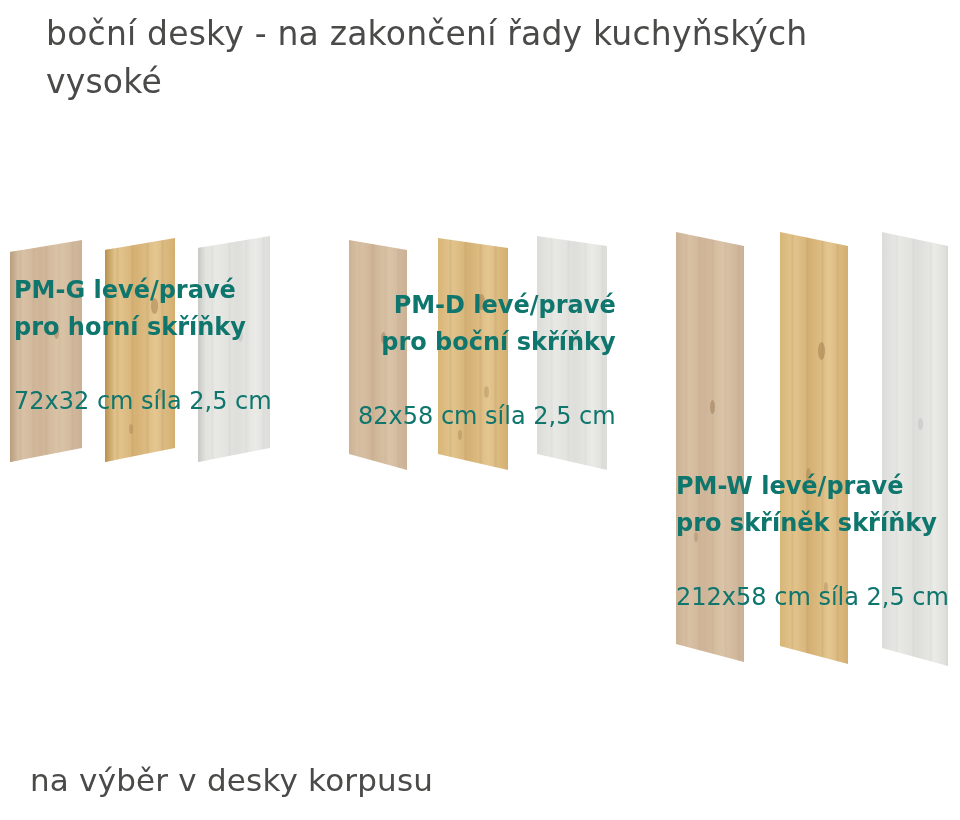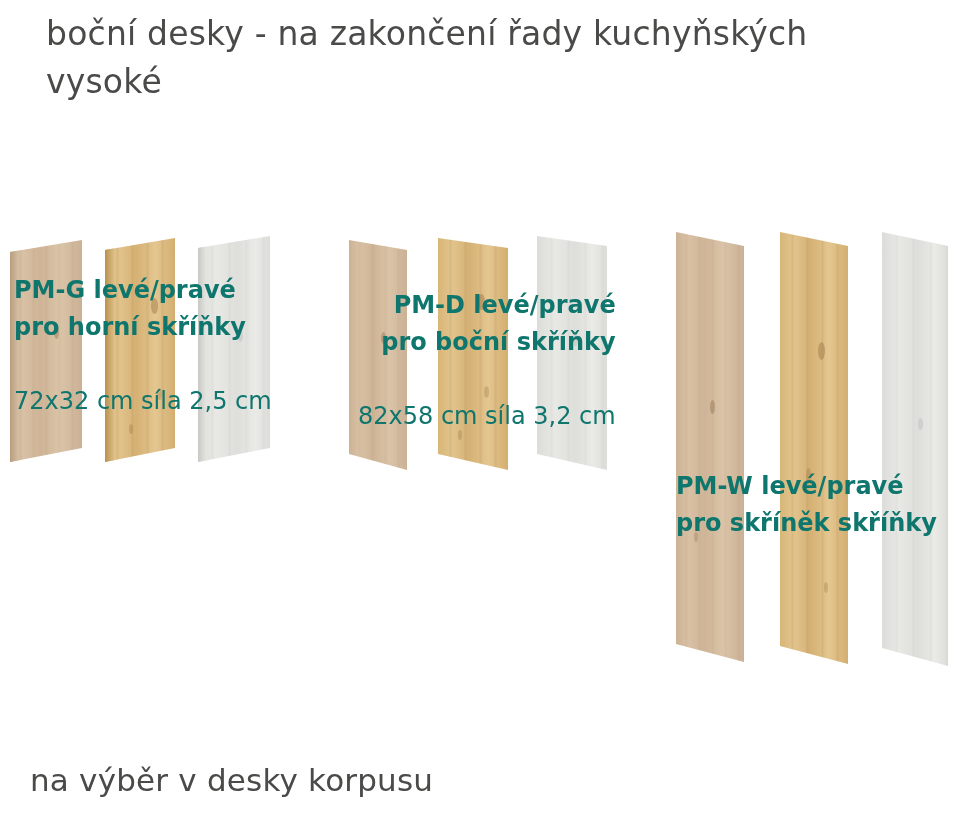--- a/index.html
+++ b/index.html
@@ -190,21 +190,21 @@
         <div class="face"></div>
         <div class="knot" style="left:36px; top:98px; width:5px; height:12px;"></div>
       </div>
 
     </div>
   </div>
 
   <div class="caption cap-pmd">
     <div class="code">PM-D levé/pravé</div>
     <div class="use">pro boční skříňky</div>
-    <div class="dims">82x58 cm síla 3,2 cm</div>
+    <div class="dims">82x58 cm síla 2,5 cm</div>
   </div>
 
   <div class="group" id="group-pmw">
     <div class="panels">
 
       <div class="panel decor-sonoma" style="left:4px; top:0px; width:68px; height:430px; clip-path: polygon(0 0, 100% 14px, 100% 100%, 0 412px);">
         <div class="face"></div>
         <div class="knot" style="left:34px; top:168px; width:5px; height:14px;"></div>
         <div class="knot small" style="left:18px; top:300px; width:4px; height:10px;"></div>
       </div>
@@ -220,17 +220,18 @@
         <div class="face"></div>
         <div class="knot" style="left:36px; top:186px; width:5px; height:12px;"></div>
       </div>
 
     </div>
   </div>
 
   <div class="caption cap-pmw">
     <div class="code">PM-W levé/pravé</div>
     <div class="use">pro skříněk skříňky</div>
+    <div class="dims">212x58 cm síla 2,5 cm</div>
   </div>
 
   <div class="footnote">na výběr v desky korpusu</div>
 
 </div>
 
 </body></html>

